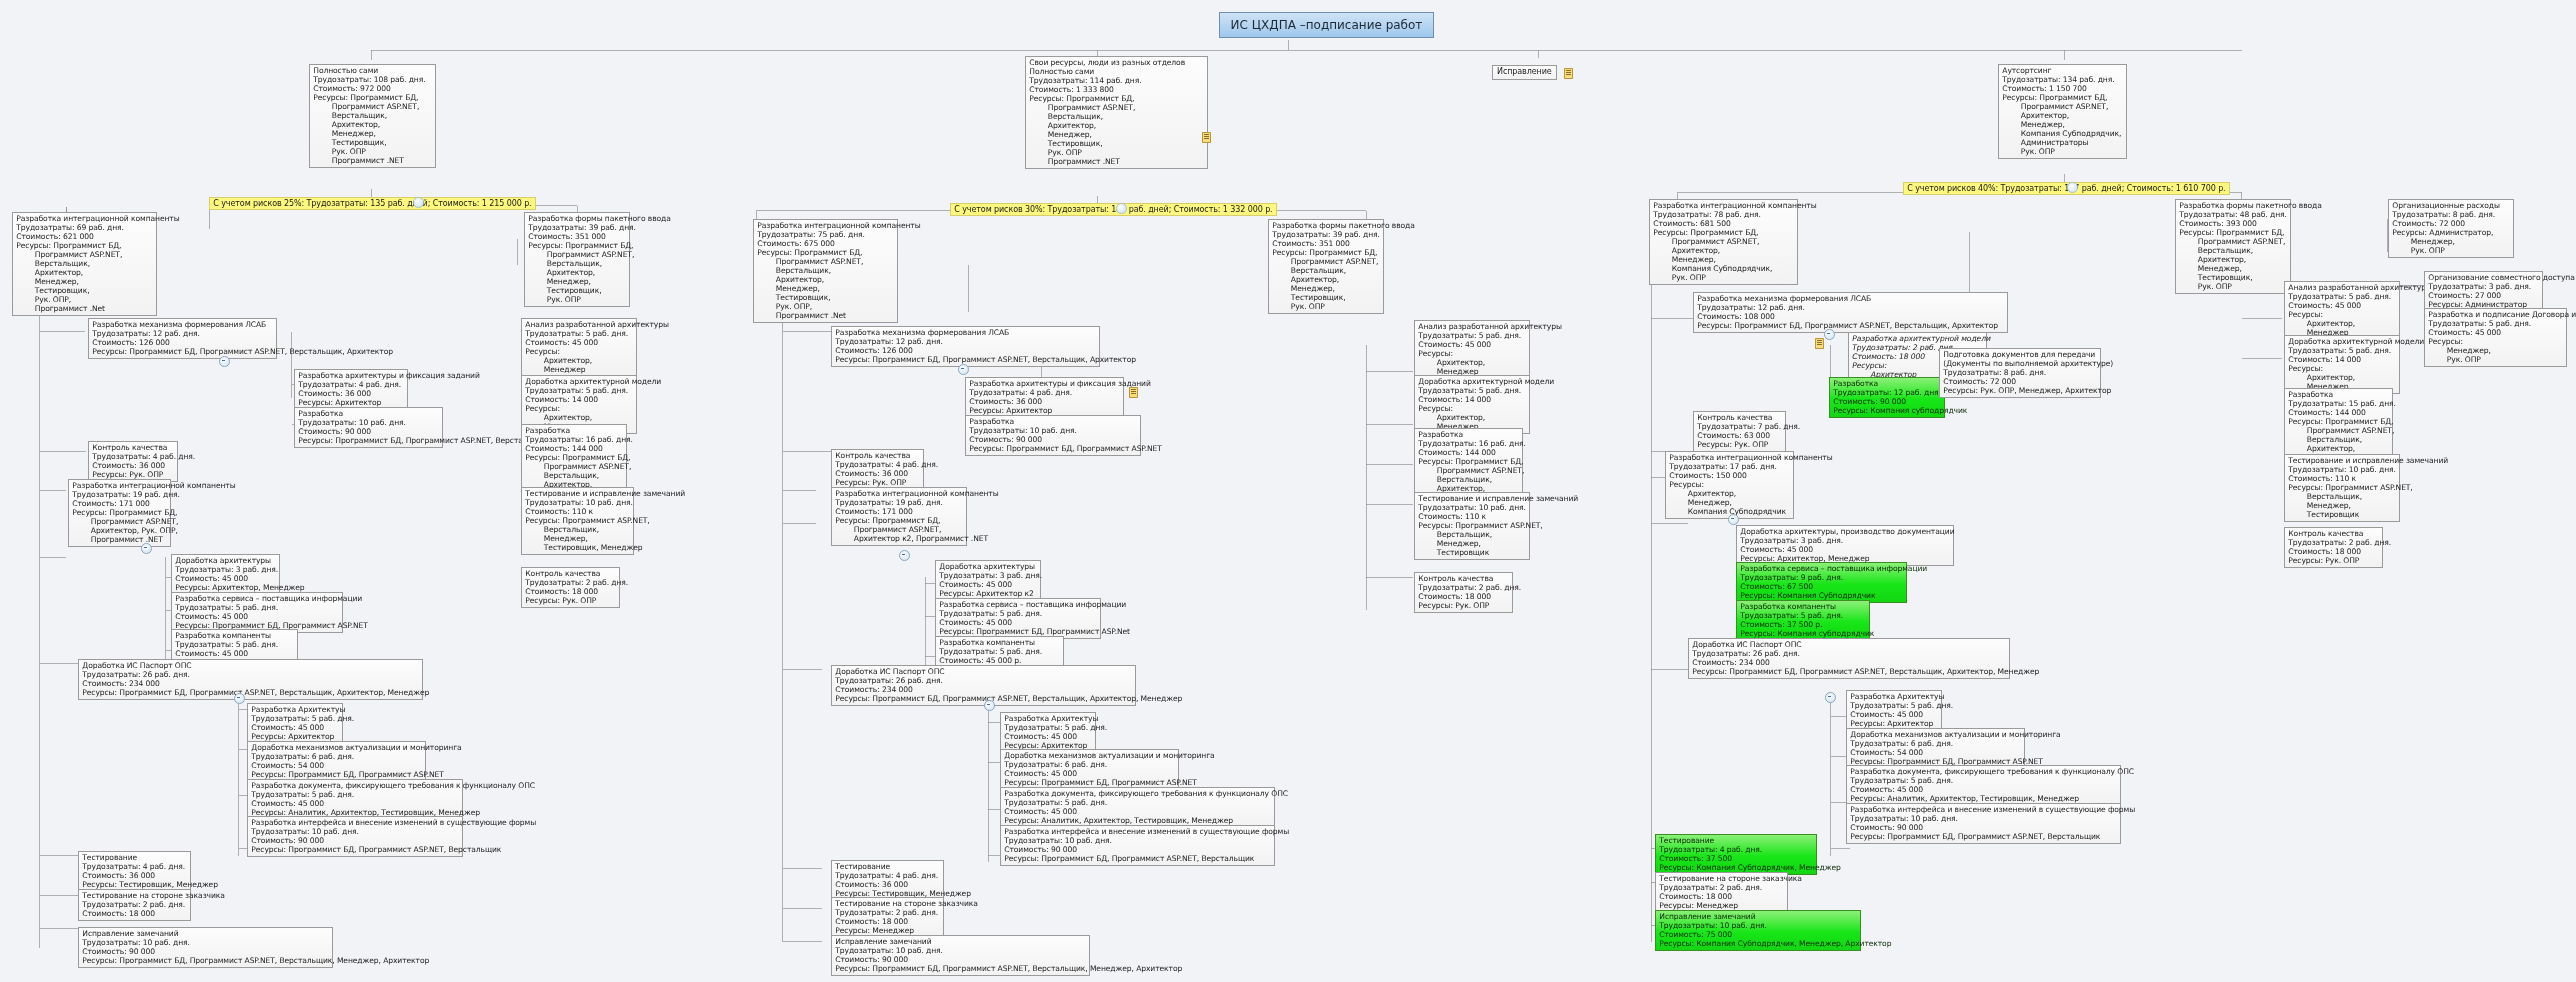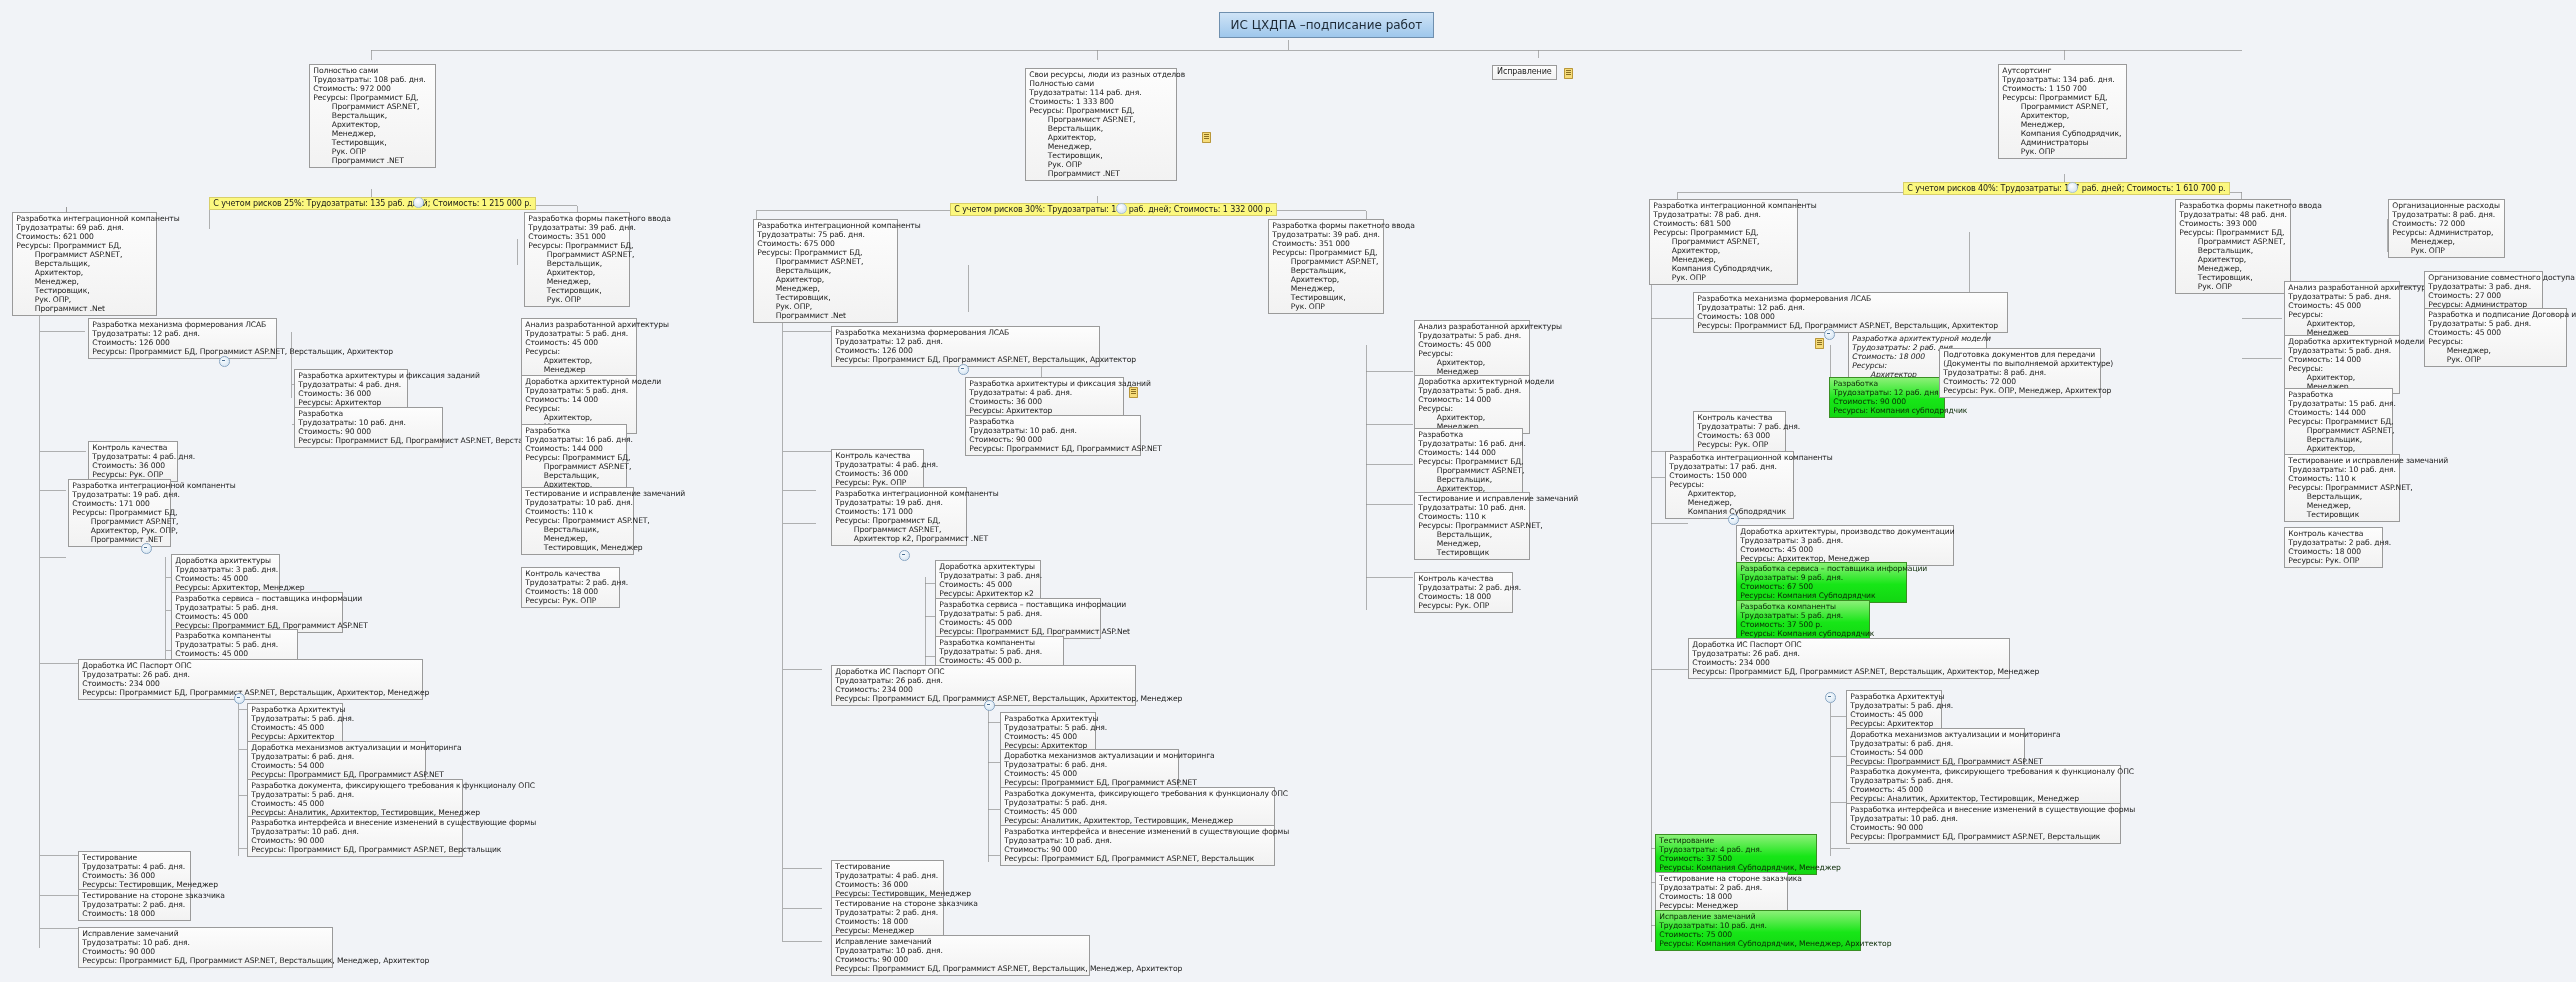--- a/index.html
+++ b/index.html
@@ -195,21 +195,21 @@
         Программист ASP.NET,
         Верстальщик,
         Архитектор,
         Менеджер,
         Тестировщик,
         Рук. ОПР
         Программист .NET</div>
   <div class="node risk" style="left:209px;top:197px;">С учетом рисков 25%: Трудозатраты: 135 раб. дней; Стоимость: 1 215 000 р.</div>
   <div class="cursor" style="left:413px;top:197px;"></div>
 
-  <div class="node" style="left:1025px;top:68px;width:152px;">Свои ресурсы, люди из разных отделов
+  <div class="node" style="left:1025px;top:56px;width:183px;">Свои ресурсы, люди из разных отделов
 Полностью сами
 Трудозатраты: 114 раб. дня.
 Стоимость: 1 333 800
 Ресурсы: Программист БД,
         Программист ASP.NET,
         Верстальщик,
         Архитектор,
         Менеджер,
         Тестировщик,
         Рук. ОПР
@@ -597,21 +597,21 @@
 Стоимость: 110 к
 Ресурсы: Программист ASP.NET,
         Верстальщик,
         Менеджер,
         Тестировщик</div>
   <div class="node" style="left:2284px;top:527px;width:99px;">Контроль качества
 Трудозатраты: 2 раб. дня.
 Стоимость: 18 000
 Ресурсы: Рук. ОПР</div>
 
-  <div class="node" style="left:2388px;top:199px;width:117px;">Организационные расходы
+  <div class="node" style="left:2388px;top:199px;width:126px;">Организационные расходы
 Трудозатраты: 8 раб. дня.
 Стоимость: 72 000
 Ресурсы: Администратор,
         Менеджер,
         Рук. ОПР</div>
   <div class="node" style="left:2424px;top:271px;width:119px;">Организование совместного доступа к ТП
 Трудозатраты: 3 раб. дня.
 Стоимость: 27 000
 Ресурсы: Администратор</div>
   <div class="node" style="left:2424px;top:308px;width:143px;">Разработка и подписание Договора и соглашение

